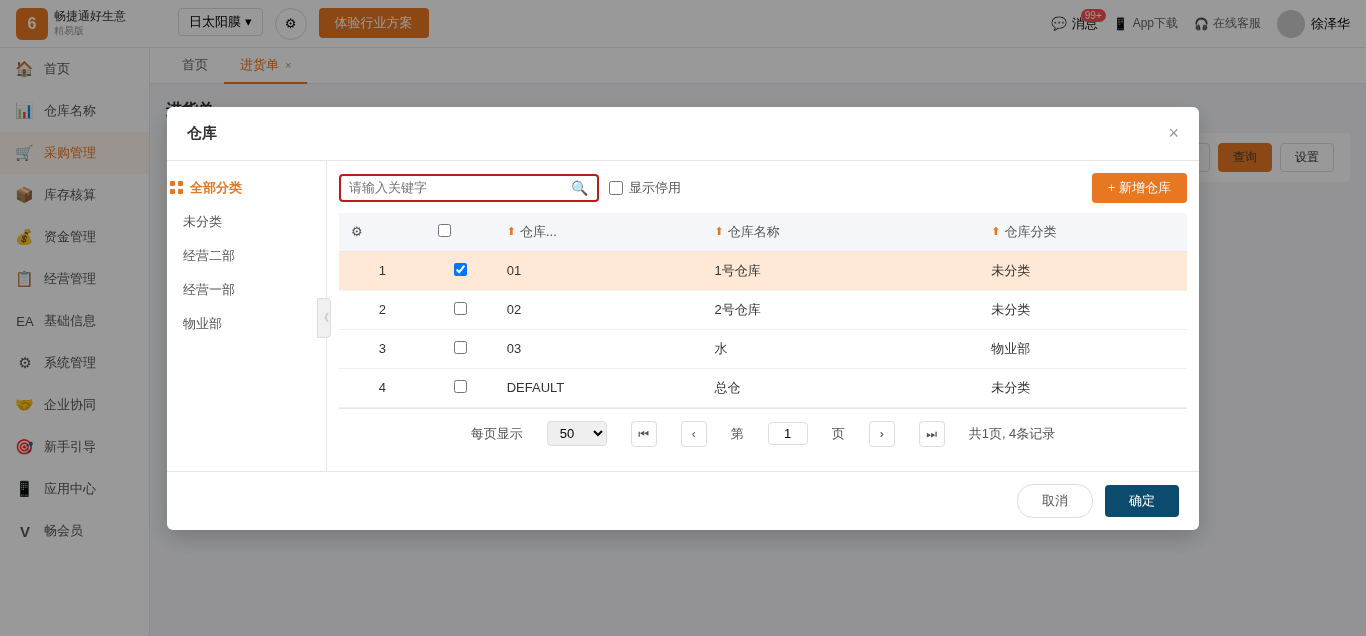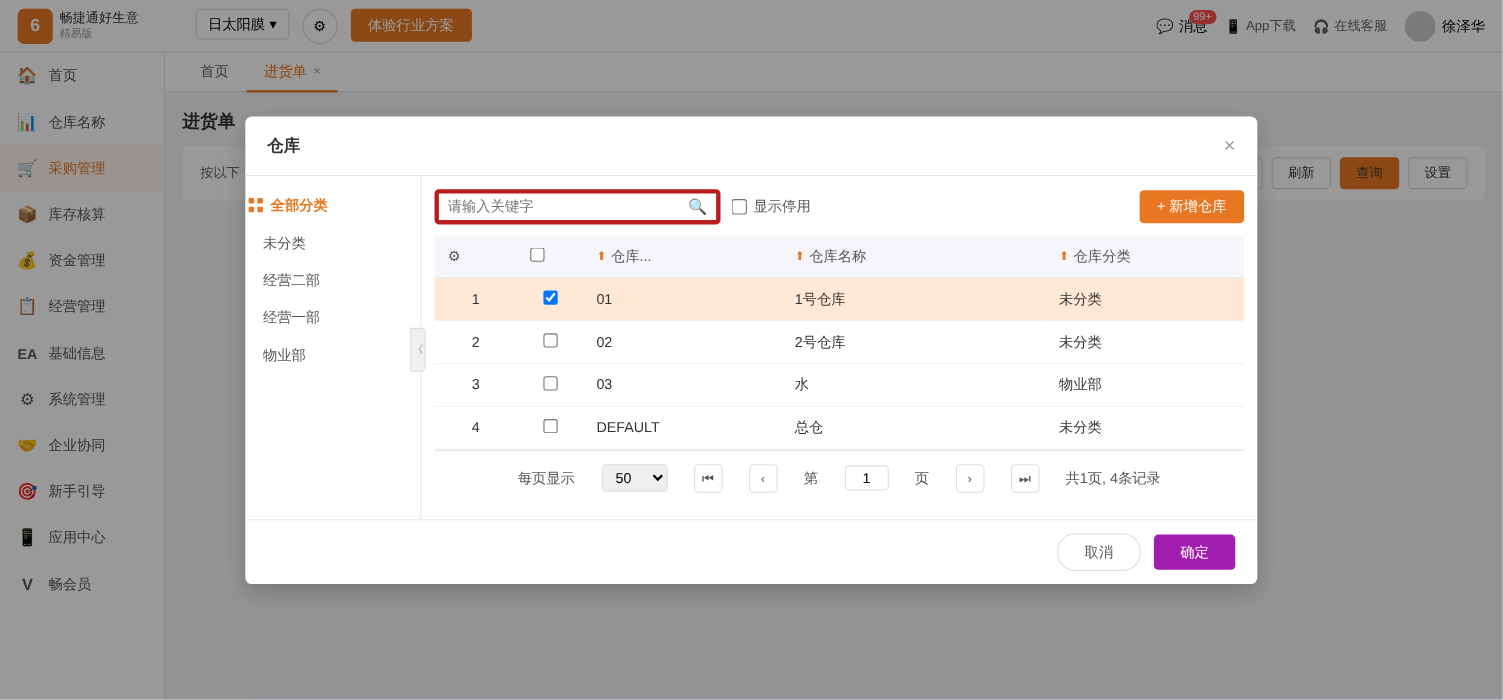--- a/index.html
+++ b/index.html
@@ -135,21 +135,21 @@
       position: fixed; top: 0; left: 0; right: 0; bottom: 0;
       background: rgba(0,0,0,0.4);
       z-index: 200;
       display: flex; align-items: center; justify-content: center;
     }
 
     
     .modal {
       background: #fff;
       border-radius: 6px;
-      width: 920px;
+      width: 1032px;
       max-height: 580px;
       box-shadow: 0 8px 24px rgba(0,0,0,0.2);
       display: flex;
       flex-direction: column;
       position: relative;
     }
     .modal-header {
       padding: 16px 20px;
       border-bottom: 1px solid #e8e8e8;
       display: flex; align-items: center; justify-content: space-between;
@@ -186,21 +186,21 @@
       display: flex; align-items: center; justify-content: center;
       cursor: pointer; font-size: 10px; color: #999;
     }
 
     
     .table-area { flex: 1; display: flex; flex-direction: column; padding: 12px; overflow: hidden; }
     .table-toolbar {
       display: flex; align-items: center; gap: 10px; margin-bottom: 10px;
     }
     .search-box {
-      display: flex; align-items: center; border: 4px solid #b91c1c; border-radius: 4px;
+      display: flex; align-items: center; border: 2px solid #b91c1c; border-radius: 4px;
       padding: 4px 8px; flex: 1; max-width: 260px; background: #fff;
     }
     .search-input {
       border: none; outline: none; font-size: 13px; flex: 1; background: transparent;
       color: #999;
     }
     .search-icon { color: #999; font-size: 14px; }
     .show-disabled { display: flex; align-items: center; gap: 6px; color: #555; font-size: 13px; }
     .checkbox { width: 14px; height: 14px; border: 1px solid #ddd; border-radius: 2px; }
     .add-btn {
@@ -252,21 +252,21 @@
       padding: 12px 20px;
       border-top: 1px solid #e8e8e8;
       display: flex; align-items: center; justify-content: flex-end; gap: 12px;
     }
     .cancel-btn {
       padding: 7px 24px; border: 1px solid #ddd; border-radius: 16px;
       background: #fff; cursor: pointer; font-size: 13px; color: #555;
     }
     .confirm-btn {
       padding: 7px 24px; border: none; border-radius: 4px;
-      background: #a21caf; color: white; cursor: pointer; font-size: 13px;
+      background: #0c4a6e; color: white; cursor: pointer; font-size: 13px;
     }
   </style>
 </head>
 <body>
 
 <div class="top-header">
   <div class="logo-area">
     <div class="logo-icon">
       <span>6</span>
     </div>
@@ -335,21 +335,21 @@
   </div>
   <div class="sidebar-item">
     <span class="sidebar-icon">💰</span>
     <span>资金管理</span>
   </div>
   <div class="sidebar-item">
     <span class="sidebar-icon">📋</span>
     <span>经营管理</span>
   </div>
   <div class="sidebar-item">
-    <span class="sidebar-icon" style="font-style:normal;font-weight:bold;font-size:13px;color:#555;">EA</span>
+    <span class="sidebar-icon" style="font-style:normal;font-weight:normal;font-size:13px;color:#555;">EA</span>
     <span>基础信息</span>
   </div>
   <div class="sidebar-item">
     <span class="sidebar-icon">⚙</span>
     <span>系统管理</span>
   </div>
   <div class="sidebar-item">
     <span class="sidebar-icon">🤝</span>
     <span>企业协同</span>
   </div>

